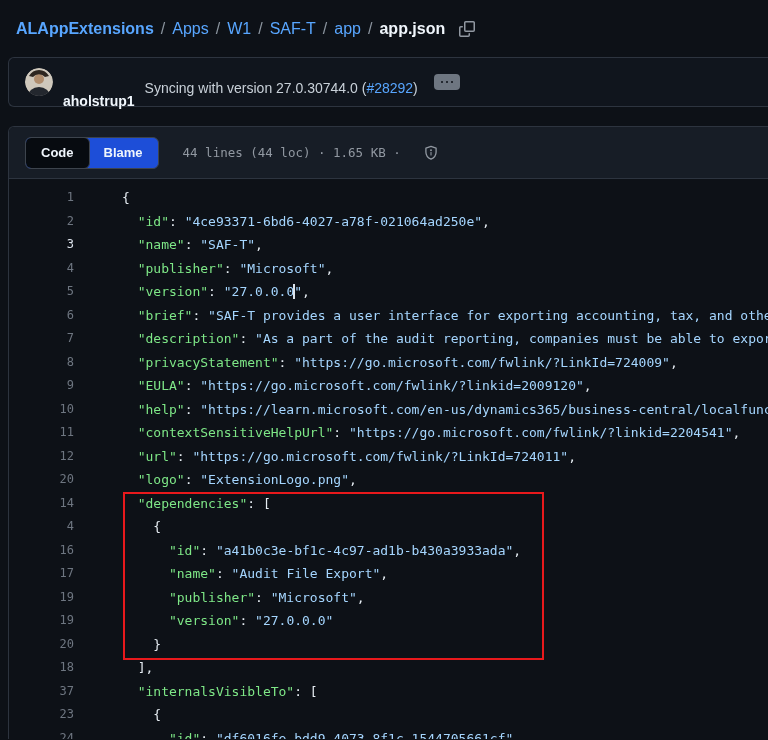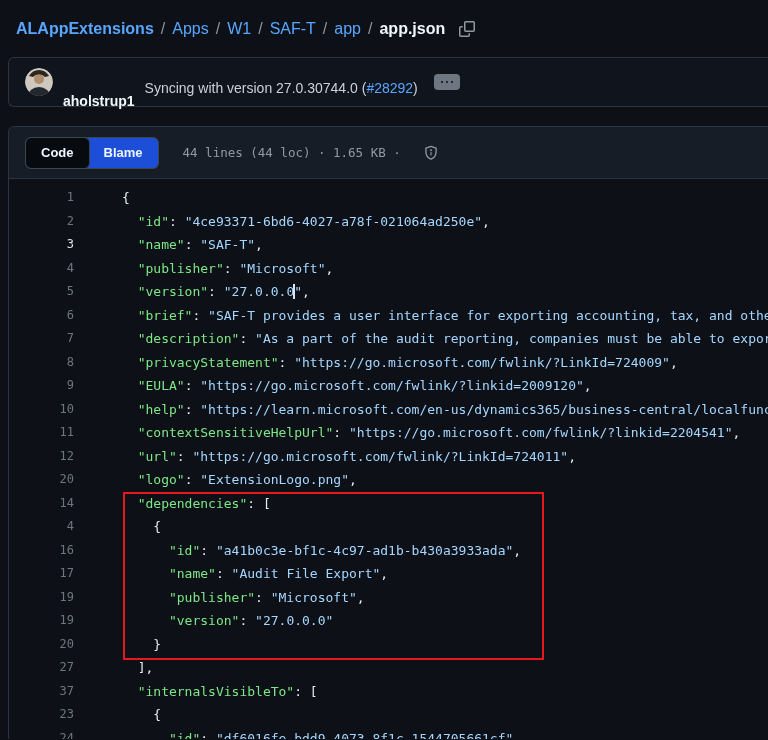--- a/index.html
+++ b/index.html
@@ -179,20 +179,20 @@
         <div class="line"><div class="ln">11</div><div class="lc"><span class="tk-p">  </span><span class="tk-k">"contextSensitiveHelpUrl"</span><span class="tk-p">: </span><span class="tk-v">"https://go.microsoft.com/fwlink/?linkid=2204541"</span><span class="tk-p">,</span></div></div>
         <div class="line"><div class="ln">12</div><div class="lc"><span class="tk-p">  </span><span class="tk-k">"url"</span><span class="tk-p">: </span><span class="tk-v">"https://go.microsoft.com/fwlink/?LinkId=724011"</span><span class="tk-p">,</span></div></div>
         <div class="line"><div class="ln">20</div><div class="lc"><span class="tk-p">  </span><span class="tk-k">"logo"</span><span class="tk-p">: </span><span class="tk-v">"ExtensionLogo.png"</span><span class="tk-p">,</span></div></div>
         <div class="line"><div class="ln">14</div><div class="lc"><span class="tk-p">  </span><span class="tk-k">"dependencies"</span><span class="tk-p">: [</span></div></div>
         <div class="line"><div class="ln">4</div><div class="lc"><span class="tk-p">    {</span></div></div>
         <div class="line"><div class="ln">16</div><div class="lc"><span class="tk-p">      </span><span class="tk-k">"id"</span><span class="tk-p">: </span><span class="tk-v">"a41b0c3e-bf1c-4c97-ad1b-b430a3933ada"</span><span class="tk-p">,</span></div></div>
         <div class="line"><div class="ln">17</div><div class="lc"><span class="tk-p">      </span><span class="tk-k">"name"</span><span class="tk-p">: </span><span class="tk-v">"Audit File Export"</span><span class="tk-p">,</span></div></div>
         <div class="line"><div class="ln">19</div><div class="lc"><span class="tk-p">      </span><span class="tk-k">"publisher"</span><span class="tk-p">: </span><span class="tk-v">"Microsoft"</span><span class="tk-p">,</span></div></div>
         <div class="line"><div class="ln">19</div><div class="lc"><span class="tk-p">      </span><span class="tk-k">"version"</span><span class="tk-p">: </span><span class="tk-v">"27.0.0.0"</span></div></div>
         <div class="line"><div class="ln">20</div><div class="lc"><span class="tk-p">    }</span></div></div>
-        <div class="line"><div class="ln">27</div><div class="lc"><span class="tk-p">  ],</span></div></div>
+        <div class="line"><div class="ln">18</div><div class="lc"><span class="tk-p">  ],</span></div></div>
         <div class="line"><div class="ln">37</div><div class="lc"><span class="tk-p">  </span><span class="tk-k">"internalsVisibleTo"</span><span class="tk-p">: [</span></div></div>
         <div class="line"><div class="ln">23</div><div class="lc"><span class="tk-p">    {</span></div></div>
         <div class="line"><div class="ln">24</div><div class="lc"><span class="tk-p">      </span><span class="tk-k">"id"</span><span class="tk-p">: </span><span class="tk-v">"df6016fe-bdd9-4073-8f1c-1544705661cf"</span><span class="tk-p">,</span></div></div>
       </div>
     <div class="red-box" id="red-box" style="border-color: rgb(232, 25, 28);"></div>
   </div>
 </div>
 
 </body></html>

